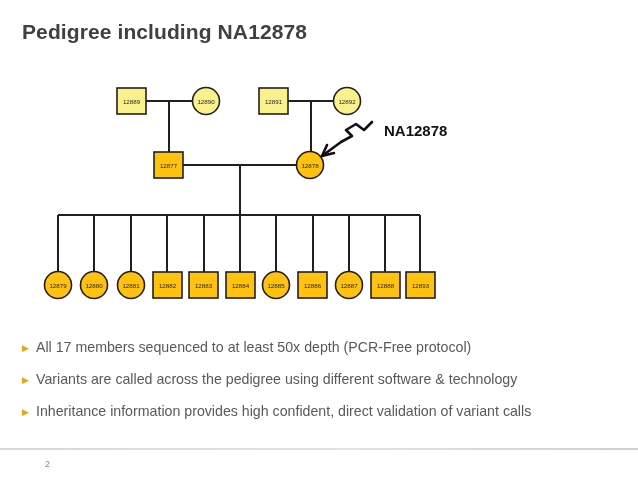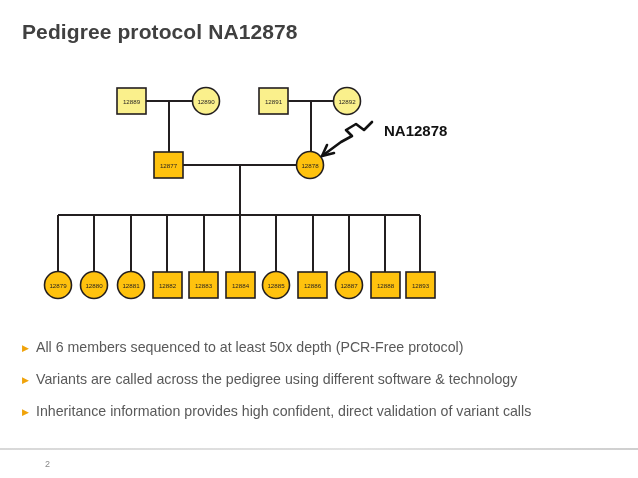--- a/index.html
+++ b/index.html
@@ -111,21 +111,21 @@
     top: 459px;
     font-size: 9px;
     color: #8a8a8a;
   }
 </style>
 </head>
 <body>
 
 <div id="slide">
 
-  <div id="slide-title">Pedigree protocol NA12878</div>
+  <div id="slide-title">Pedigree including NA12878</div>
 
   <div id="pedigree">
     <svg width="638" height="260" viewBox="0 0 638 260" xmlns="http://www.w3.org/2000/svg">
 
       <g>
         <line class="ped-line" x1="146" y1="41" x2="193" y2="41"></line>
         <line class="ped-line" x1="169" y1="41" x2="169" y2="104"></line>
       </g>
       <g>
         <line class="ped-line" x1="288" y1="41" x2="334" y2="41"></line>
@@ -228,21 +228,21 @@
         <path class="annot-arrow" d="M 322 96 L 334 93 M 322 96 L 327 85"></path>
         <text class="annot-text" x="384" y="76">NA12878</text>
       </g>
 
     </svg>
   </div>
 
   <div id="bullets">
     <div class="bullet-row">
       <span class="bullet-marker">▶</span>
-      <span class="bullet-text">All 6 members sequenced to at least 50x depth (PCR-Free protocol)</span>
+      <span class="bullet-text">All 17 members sequenced to at least 50x depth (PCR-Free protocol)</span>
     </div>
     <div class="bullet-row">
       <span class="bullet-marker">▶</span>
       <span class="bullet-text">Variants are called across the pedigree using different software &amp; technology</span>
     </div>
     <div class="bullet-row">
       <span class="bullet-marker">▶</span>
       <span class="bullet-text">Inheritance information provides high confident, direct validation of variant calls</span>
     </div>
   </div>

